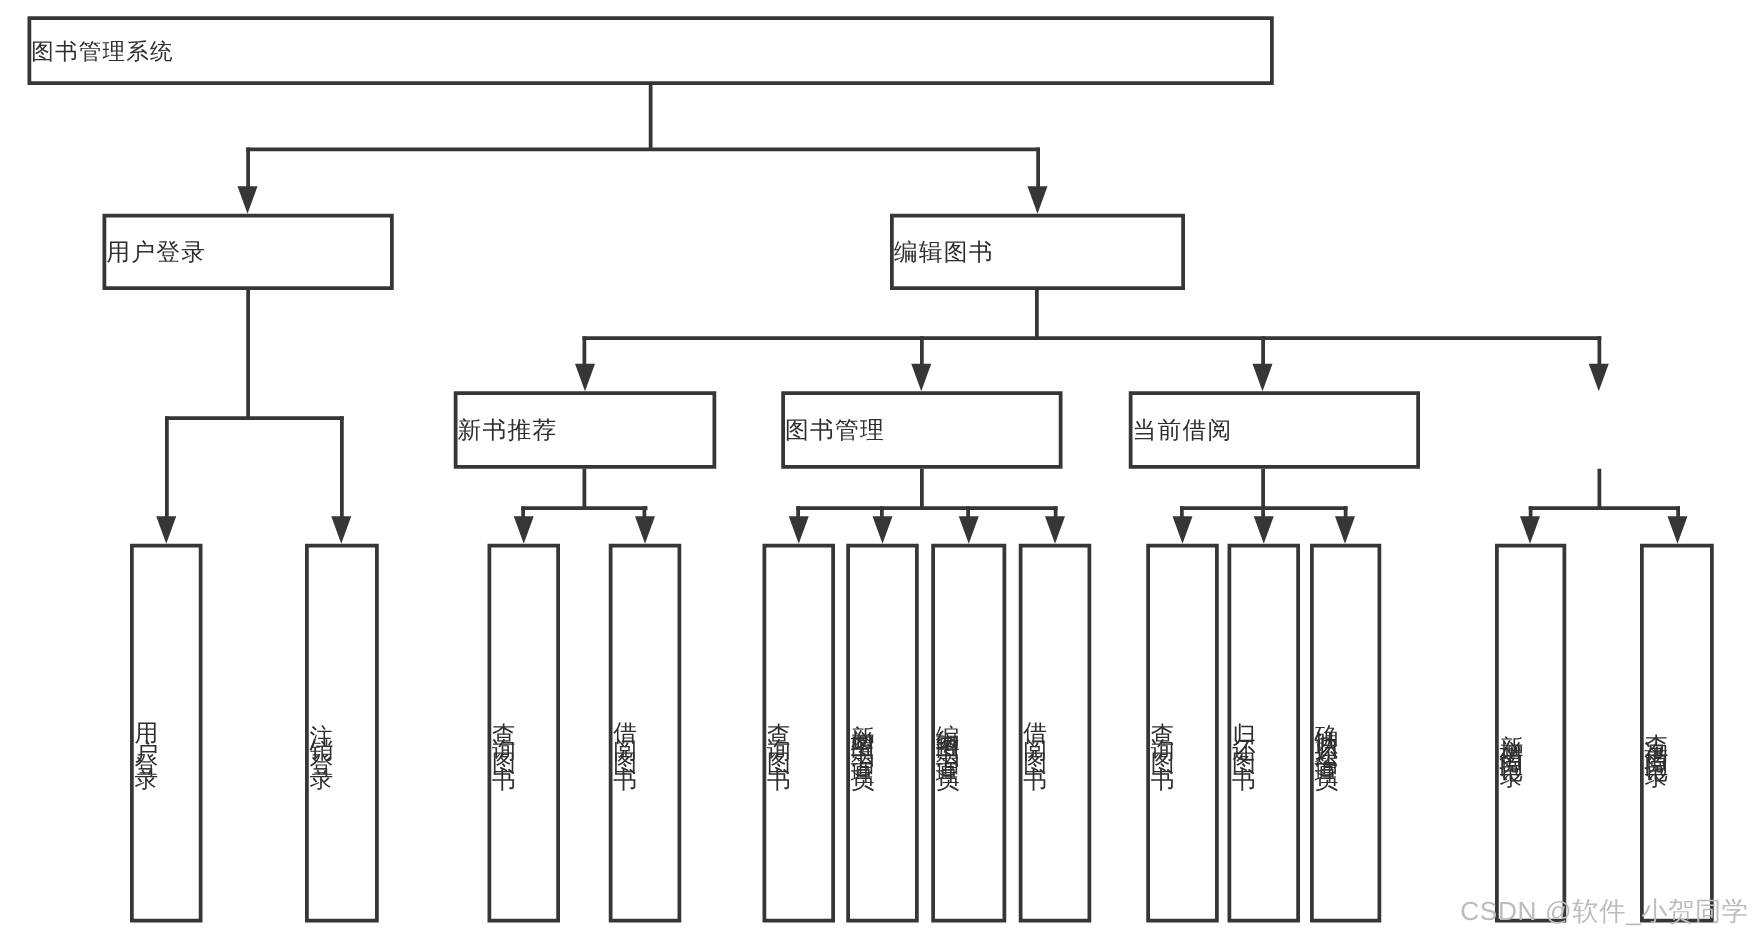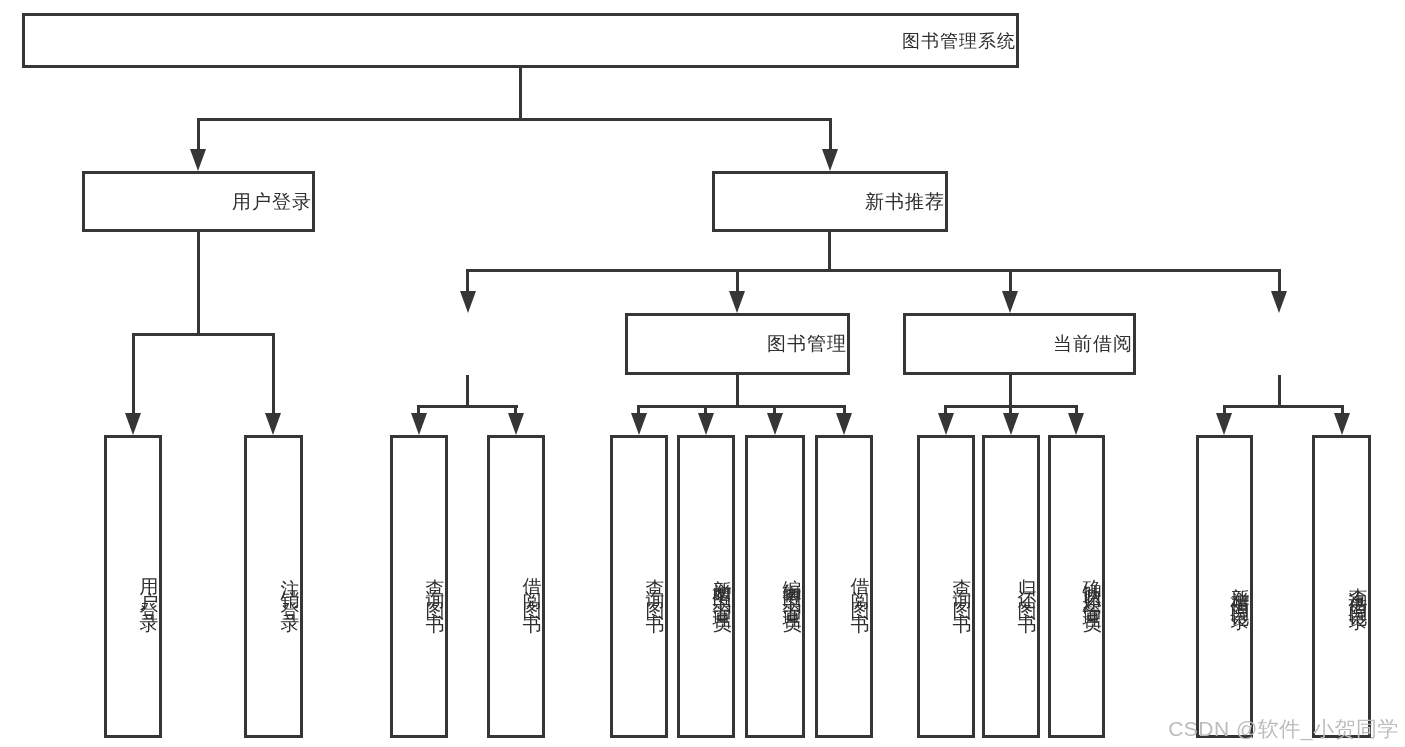--- a/index.html
+++ b/index.html
@@ -2,21 +2,21 @@
 <html><head>
 <meta charset="utf-8">
 <style>
   html,body{margin:0;padding:0;background:#fff;}
   #stage{
     position:relative;width:1405px;height:747px;background:#fff;overflow:hidden;
     font-family:"Liberation Sans",sans-serif;color:#2e2e2e;
   }
   .box{
     position:absolute;box-sizing:border-box;border:3px solid #363636;background:#fff;
-    display:flex;align-items:center;justify-content:flex-end;
+    display:flex;align-items:center;justify-content:flex-start;
   }
   .box.h span{font-size:19px;letter-spacing:1px;white-space:nowrap;}
   .box.top span{font-size:18px;}
   .box.v span{
     writing-mode:vertical-rl;text-orientation:mixed;
     font-size:19px;letter-spacing:12px;line-height:1;white-space:nowrap;
   }
   .box.v.long span{letter-spacing:5px;}
   .vl,.hl{position:absolute;background:#363636;}
   .vl{width:3px;}
@@ -38,23 +38,26 @@
 
   <div class="box h top" style="left:22px;top:13px;width:997px;height:55px">
     <span>图书管理系统</span>
   </div>
 
   <div class="box h" style="left:82px;top:171px;width:233px;height:61px">
     <span>用户登录</span>
   </div>
 
   <div class="box h" style="left:712px;top:171px;width:236px;height:61px">
+    <span>编辑图书</span>
+  </div>
+
+  <div class="box h" style="left:363px;top:313px;width:210px;height:62px">
     <span>新书推荐</span>
   </div>
-
 
   <div class="box h" style="left:625px;top:313px;width:225px;height:62px">
     <span>图书管理</span>
   </div>
 
   <div class="box h" style="left:903px;top:313px;width:233px;height:62px">
     <span>当前借阅</span>
   </div>
 
 

